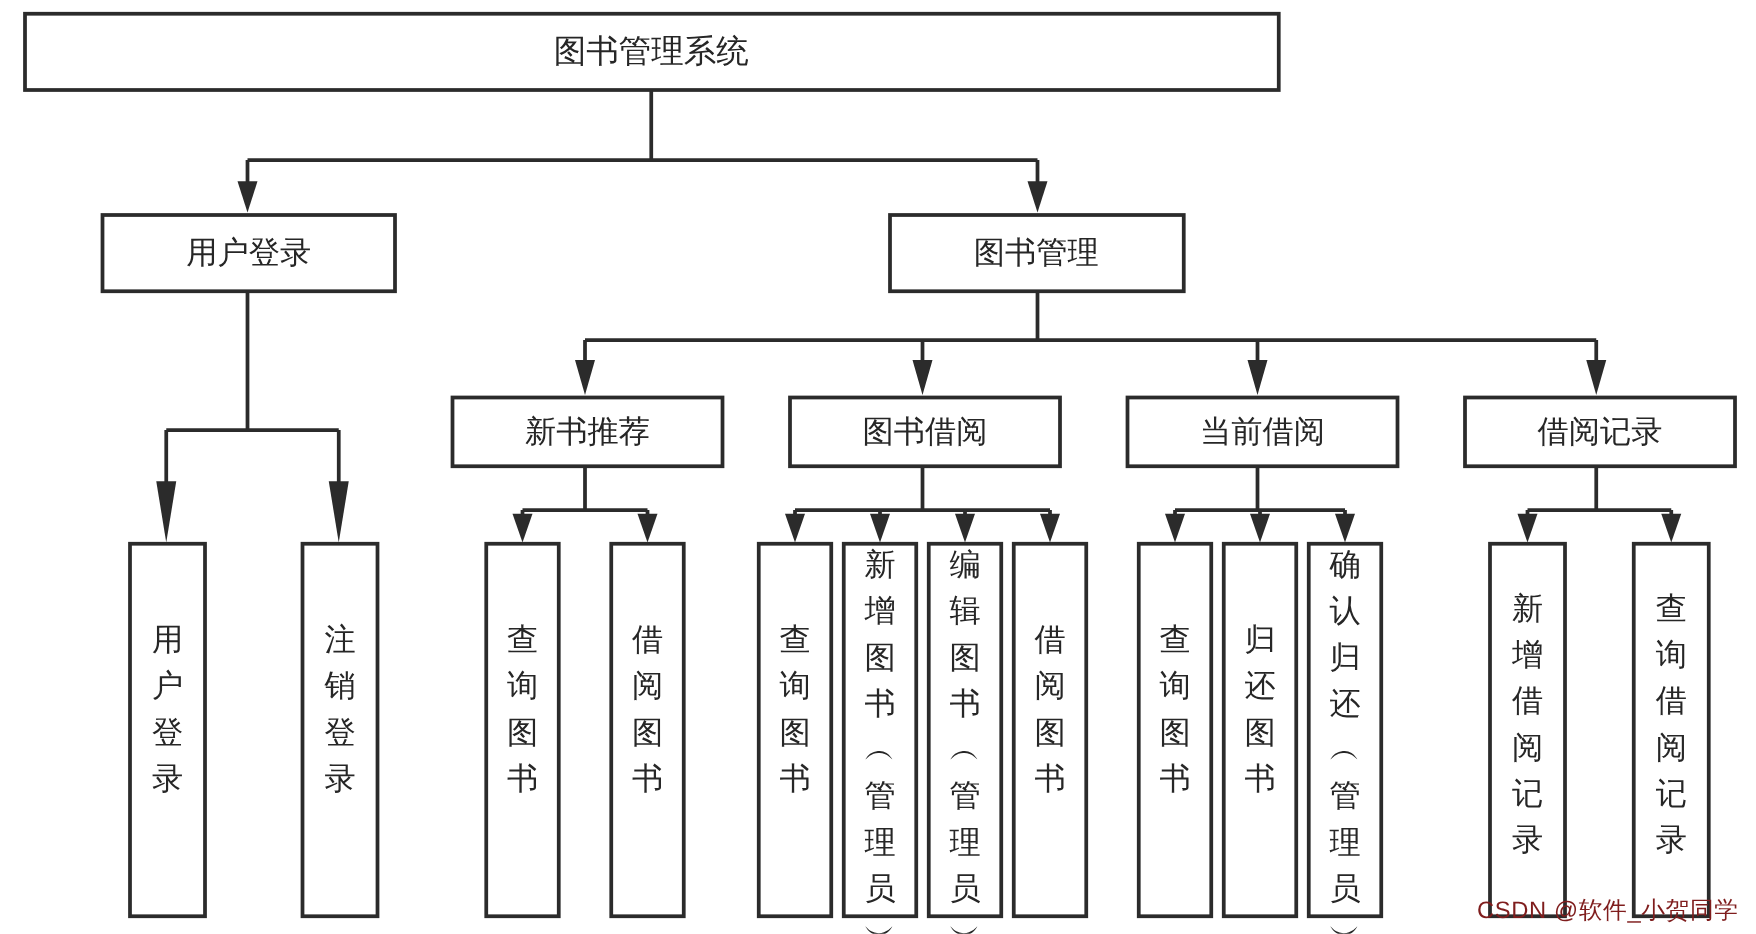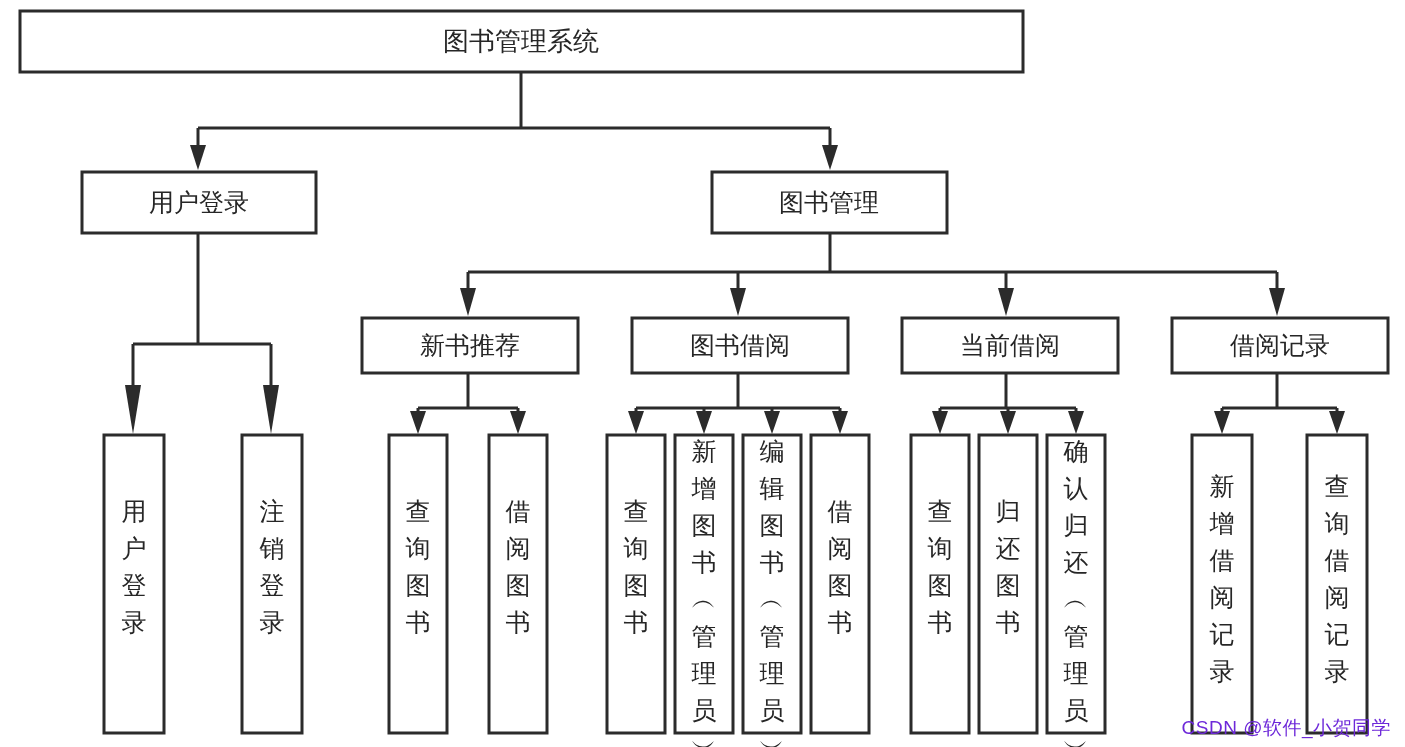--- a/index.html
+++ b/index.html
@@ -53,21 +53,21 @@
     font-family: "Liberation Sans", "DejaVu Sans", sans-serif;
     font-size: 25px;
     text-anchor: middle;
   }
   .watermark {
     position: absolute;
     right: 14px;
     bottom: 6px;
     font-family: "Liberation Sans", "DejaVu Sans", sans-serif;
     font-size: 19px;
-    color: #6d28d9;
+    color: #7f1d1d;
     letter-spacing: 0.5px;
     white-space: nowrap;
     pointer-events: none;
   }
 </style>
 </head>
 <body>
 
 <svg id="diagram" viewBox="0 0 1405 747" xmlns="http://www.w3.org/2000/svg">
 

